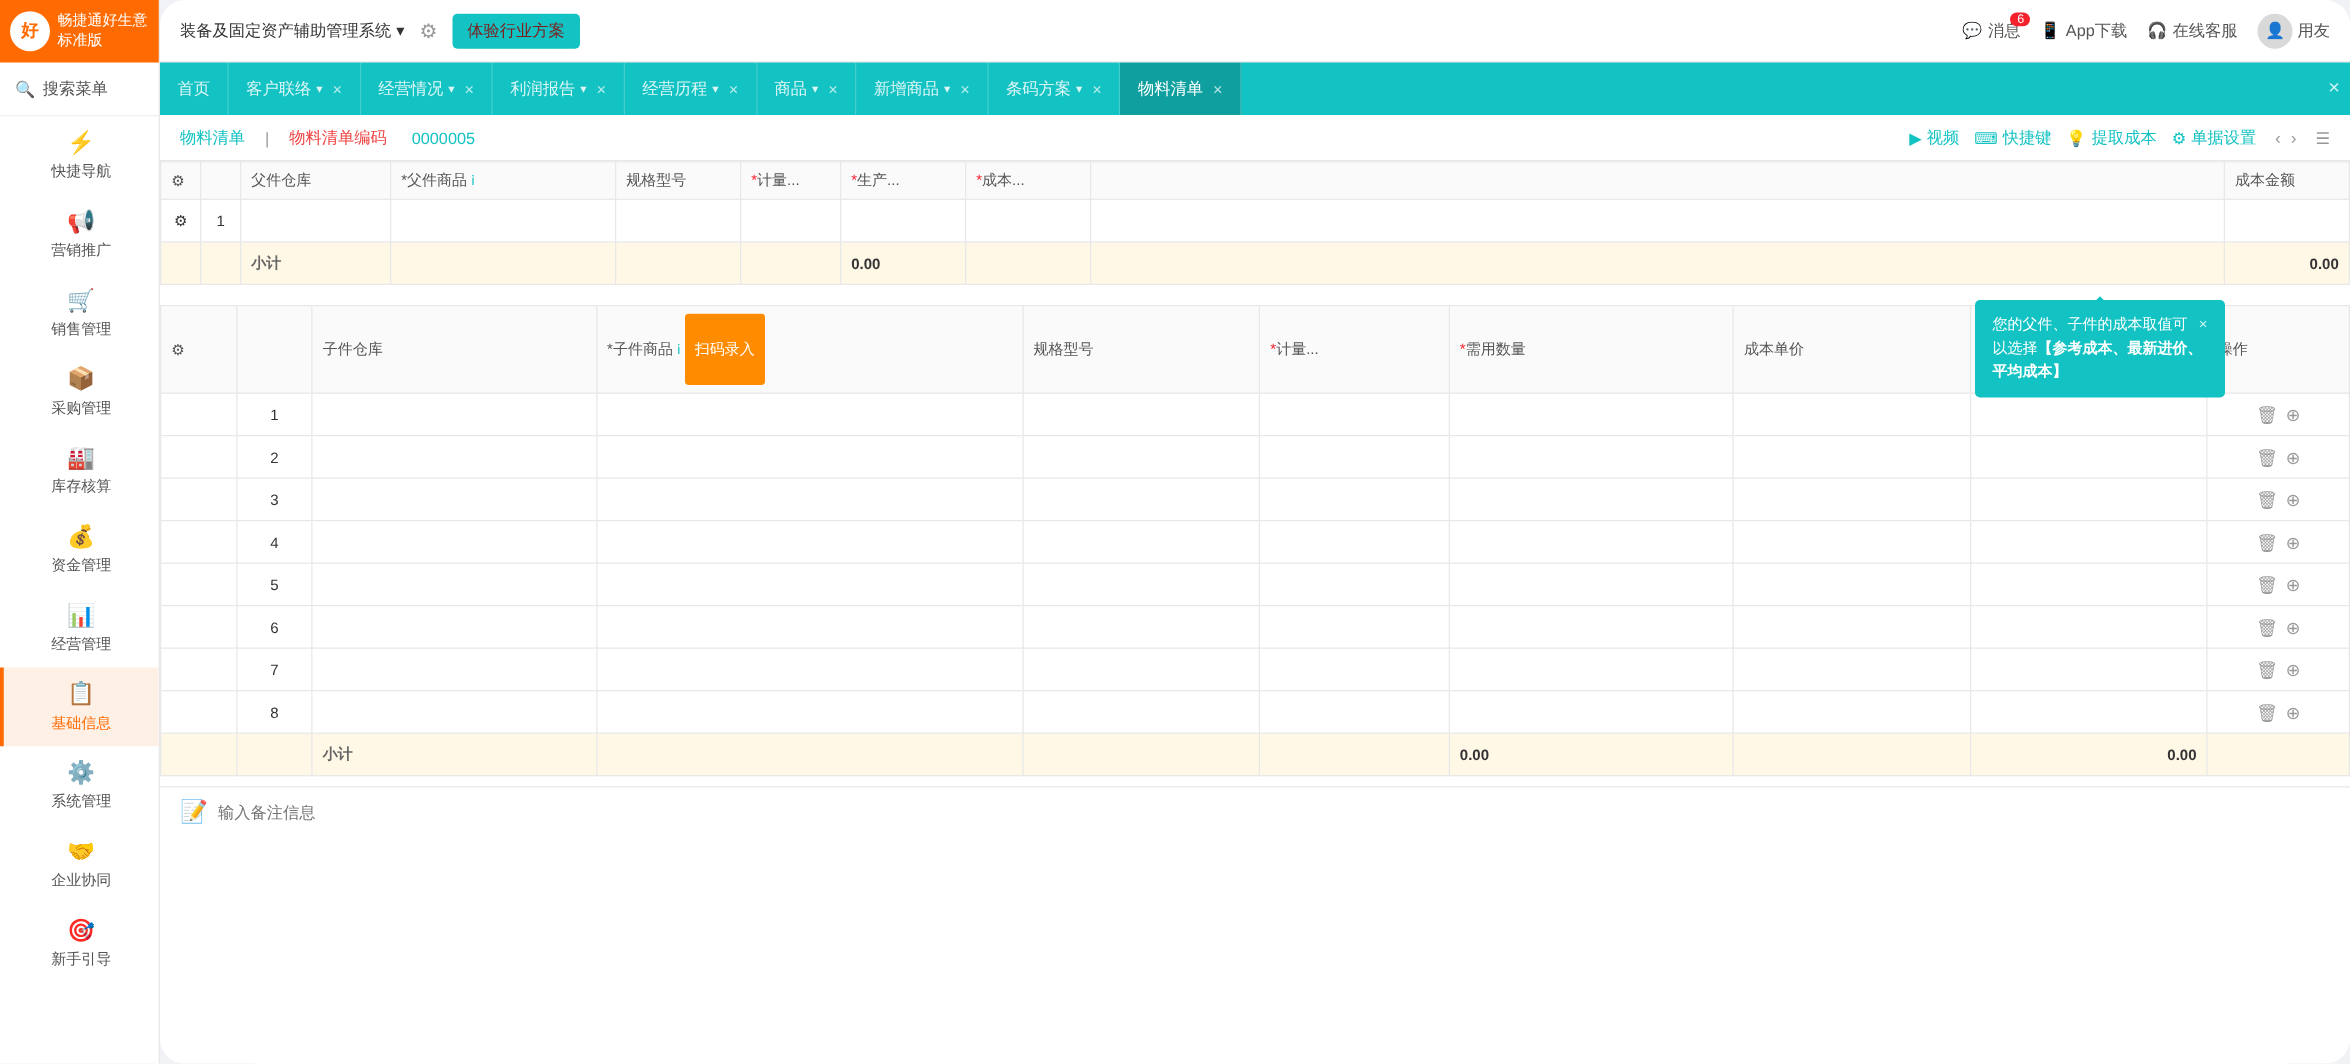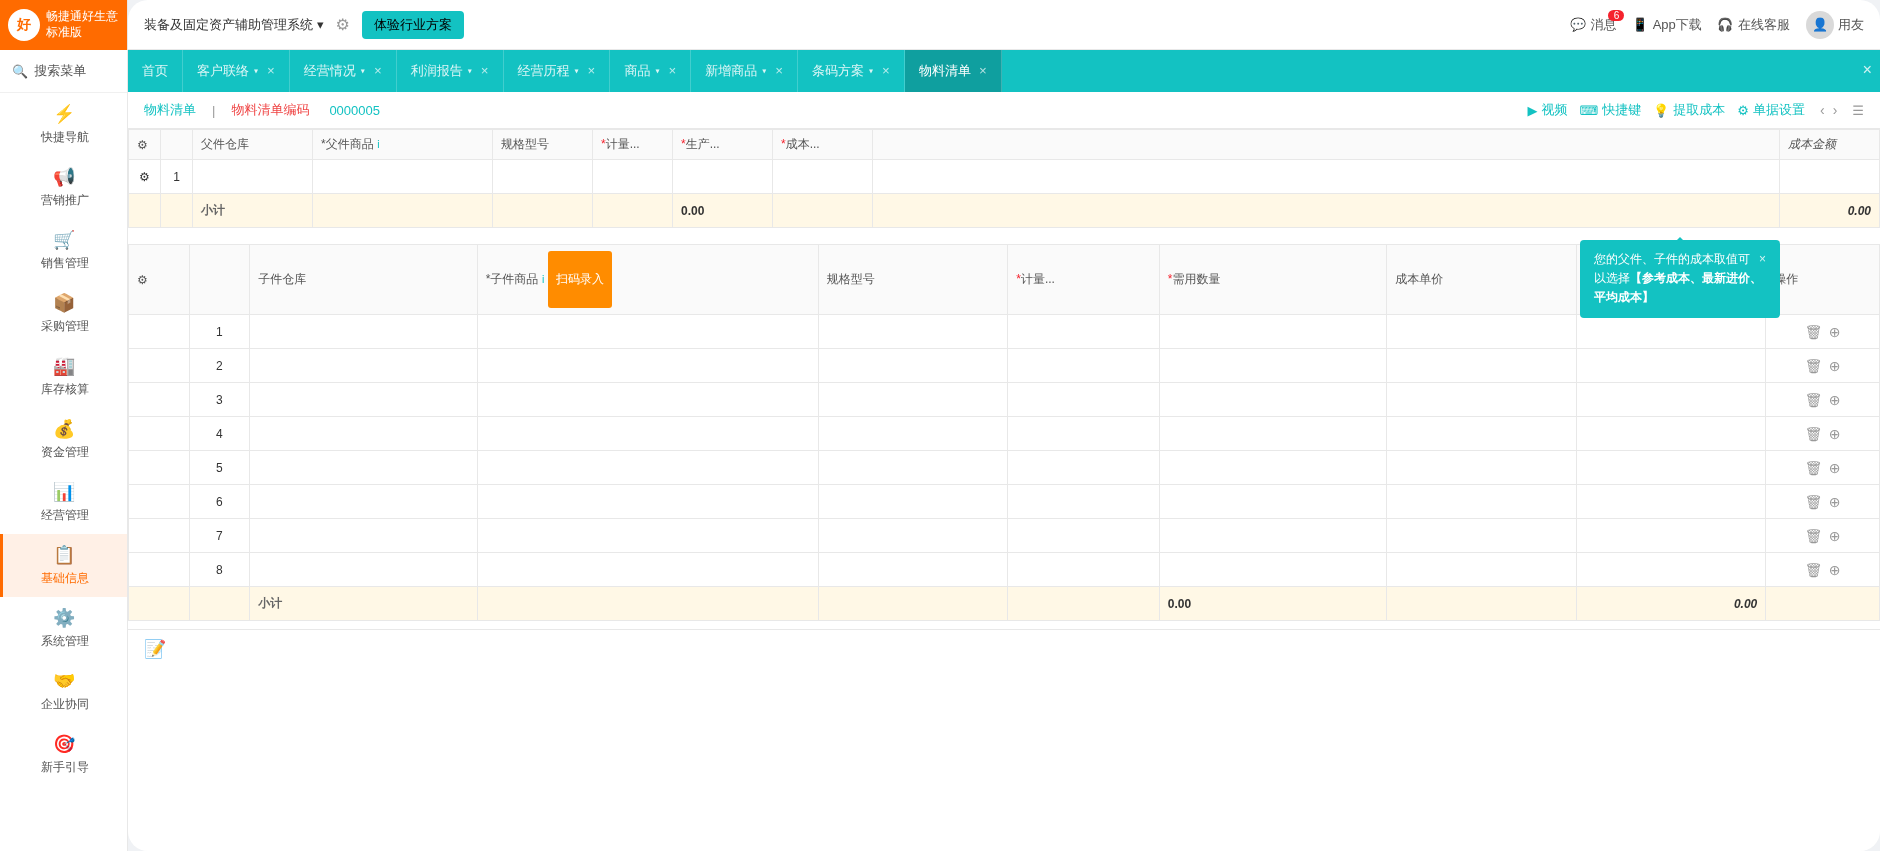--- a/index.html
+++ b/index.html
@@ -87,21 +87,21 @@
     }
     .topbar-system-select {
       display: flex;
       align-items: center;
       gap: 4px;
       color: #333;
       font-size: 13px;
     }
     .trial-btn {
       background: #13c2c2;
-      color: #000000;
+      color: #7f1d1d;
       border: none;
       border-radius: 4px;
       padding: 5px 12px;
       cursor: pointer;
       font-size: 13px;
     }
     .topbar-actions { display: flex; align-items: center; gap: 16px; color: #555; font-size: 13px; margin-left: auto; }
     .topbar-actions .action-item { display: flex; align-items: center; gap: 4px; cursor: pointer; position: relative; }
     .badge {
       background: #f5222d;
@@ -117,21 +117,20 @@
     }
     .user-avatar { width: 28px; height: 28px; background: #d9d9d9; border-radius: 50%; display: flex; align-items: center; justify-content: center; }
 
     
     .nav-tabs {
       background: #13c2c2;
       display: flex;
       align-items: center;
       height: 42px;
       overflow: hidden;
-      font-family: Liberation Mono, monospace;
     }
     .nav-tab {
       padding: 0 14px;
       height: 42px;
       display: flex;
       align-items: center;
       color: rgba(255,255,255,0.85);
       cursor: pointer;
       font-size: 13px;
       gap: 4px;
@@ -187,21 +186,21 @@
     .subtotal-row td { background: #fff8e6; font-weight: bold; color: #333; }
     .subtotal-label { color: #666; }
     .row-num { color: #999; text-align: center; width: 32px; }
     .settings-col { width: 32px; text-align: center; }
     .col-warehouse { width: 120px; }
     .col-product { width: 180px; }
     .col-spec { width: 100px; }
     .col-unit { width: 80px; }
     .col-production { width: 100px; }
     .col-cost { width: 100px; }
-    .col-amount { width: 100px; text-align: right; font-style: italic; }
+    .col-amount { width: 100px; text-align: right; }
     .scan-btn {
       background: #ff8c00;
       color: #fff;
       border: none;
       border-radius: 3px;
       padding: 20px 8px;
       font-size: 12px;
       cursor: pointer;
     }
     .col-unit-cost { width: 100px; }
@@ -663,17 +662,18 @@
               <td></td>
               <td class="col-amount" style="font-weight:bold; text-align:right;">0.00</td>
               <td></td>
             </tr>
           </tbody>
         </table>
       </div>
 
       <div class="bottom-bar">
         <span class="bottom-icon">📝</span>
+        <input type="text" style="border: none; outline: none; flex: 1 1 0%; font-size: 13px; color: rgb(153, 153, 153);" placeholder="输入备注信息">
       </div>
 
     </div>
   </div>
 </div>
 
 </body></html>

